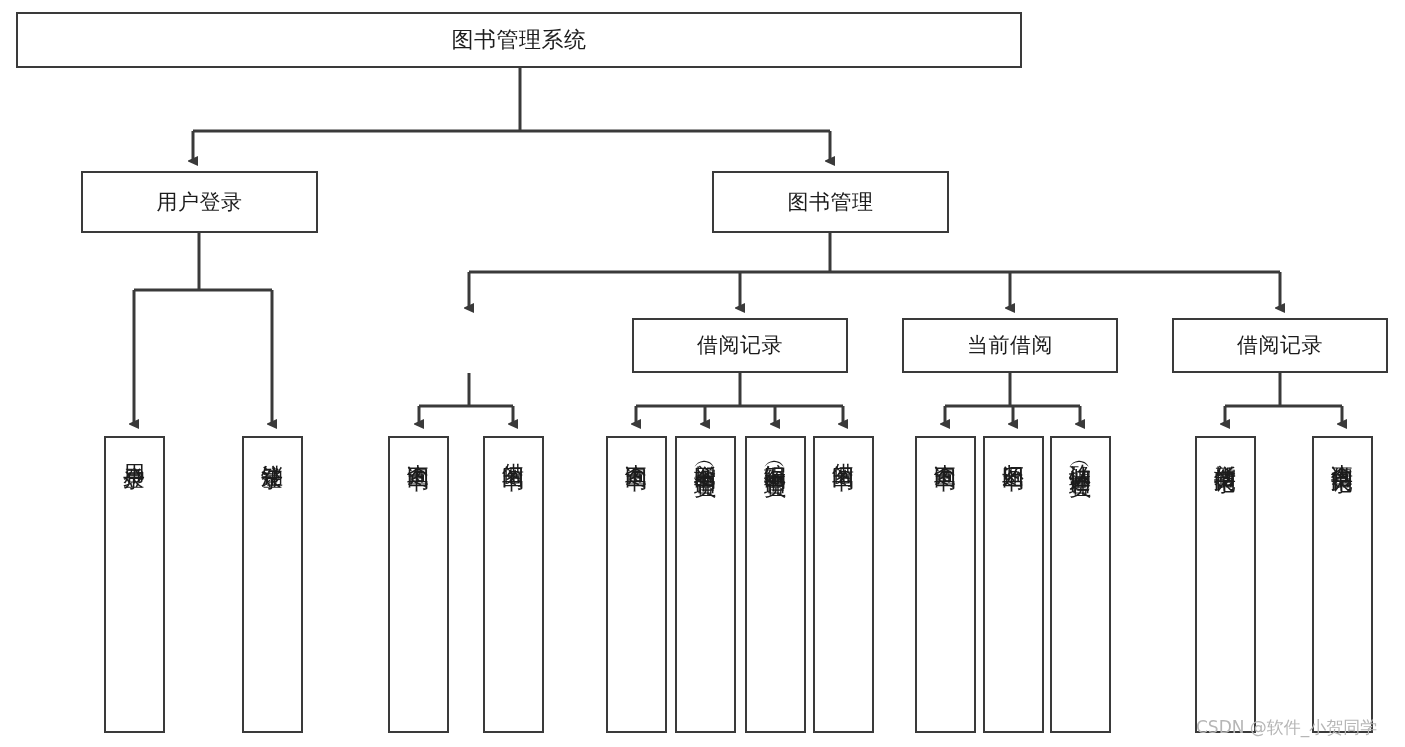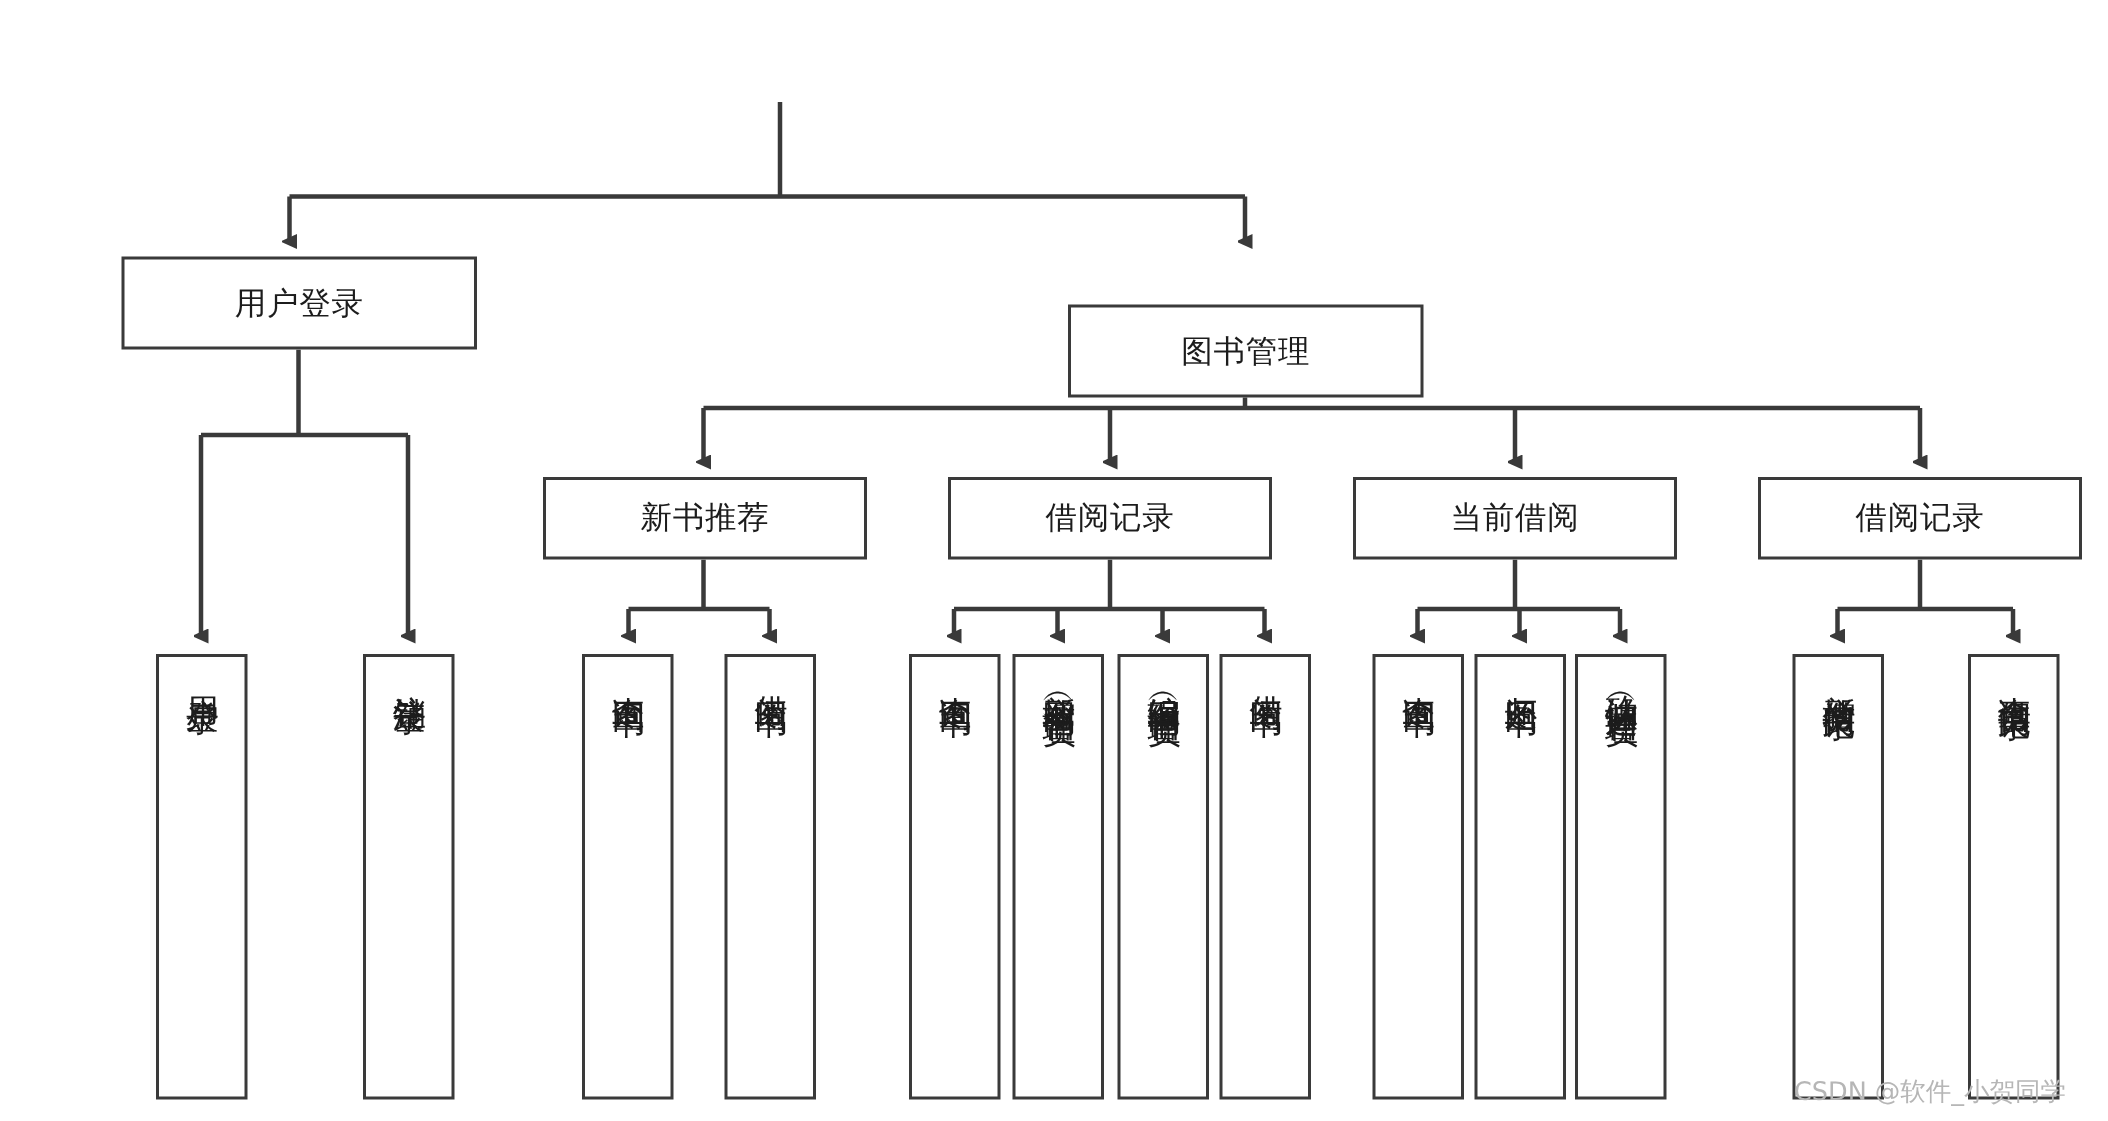--- a/index.html
+++ b/index.html
@@ -126,31 +126,31 @@
       <path d="M1013,406 L1013,424" marker-end="url(#arrow)"></path>
       <path d="M1080,406 L1080,424" marker-end="url(#arrow)"></path>
 
       <path d="M1280,373 L1280,406"></path>
       <path d="M1225,406 L1342,406"></path>
       <path d="M1225,406 L1225,424" marker-end="url(#arrow)"></path>
       <path d="M1342,406 L1342,424" marker-end="url(#arrow)"></path>
     </g>
   </svg>
 
+  <div class="node horiz root" style="left:16px; top:12px; width:1006px; height:56px;">
+    <span class="node-label">图书管理系统</span>
+  </div>
 
   <div class="node horiz" style="left:81px; top:171px; width:237px; height:62px;">
     <span class="node-label">用户登录</span>
   </div>
-  <div class="node horiz" style="left:712px; top:171px; width:237px; height:62px;margin-top:32px;">
+  <div class="node horiz" style="left:712px; top:171px; width:237px; height:62px;">
     <span class="node-label">图书管理</span>
   </div>
 
-  <div class="node horiz" style="left:362px; top:318px; width:216px; height:55px;">
-    <span class="node-label">新书推荐</span>
-  </div>
   <div class="node horiz" style="left:632px; top:318px; width:216px; height:55px;">
     <span class="node-label">借阅记录</span>
   </div>
   <div class="node horiz" style="left:1172px; top:318px; width:216px; height:55px;">
     <span class="node-label">借阅记录</span>
   </div>
   <div class="node horiz" style="left:902px; top:318px; width:216px; height:55px;">
     <span class="node-label">当前借阅</span>
   </div>
 

